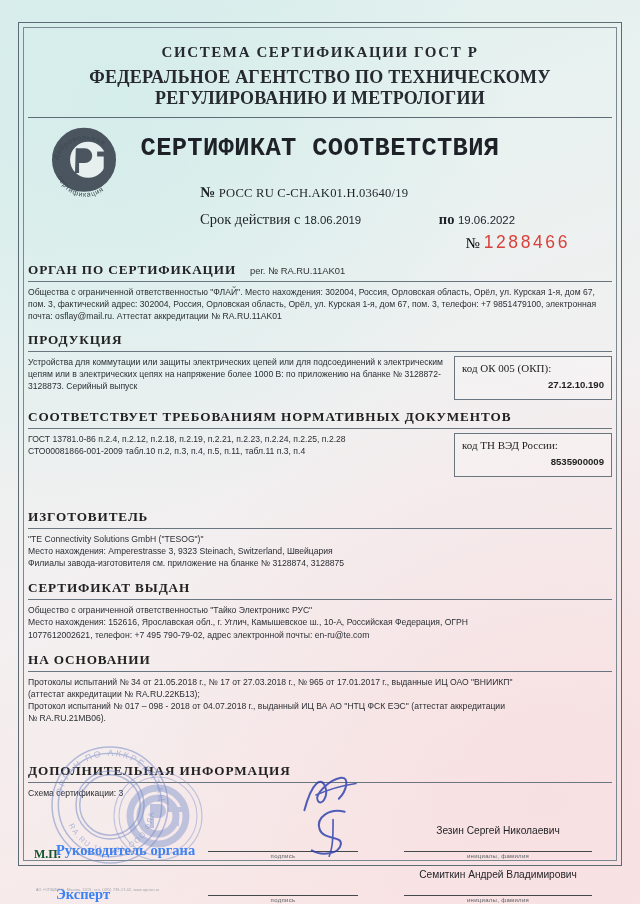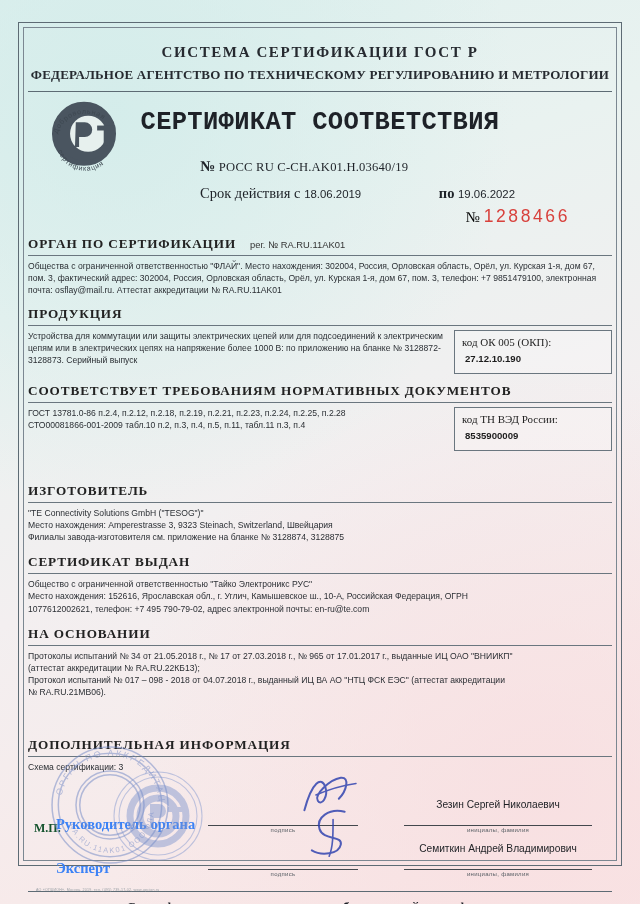--- a/index.html
+++ b/index.html
@@ -15,21 +15,21 @@
       radial-gradient(circle at 85% 88%, rgba(248,222,224,.8), rgba(248,222,224,0) 45%);
   }
   .frame-outer{position:absolute;left:18px;top:22px;right:18px;bottom:38px;
     border:1.6px solid #5d6b74;}
   .frame-inner{position:absolute;left:23px;top:27px;right:23px;bottom:43px;
     border:1px solid #7b8791;}
   .content{position:absolute;left:28px;top:32px;right:28px;bottom:48px;}
 
   .hdr1{text-align:center;font-weight:bold;font-size:15px;letter-spacing:1.6px;
     color:#262a30;margin-top:12px;}
-  .hdr2{text-align:center;font-weight:bold;font-size:13px;letter-spacing:.2px;
+  .hdr2{text-align:center;font-weight:bold;font-size:18px;letter-spacing:.2px;
     color:#262a30;margin-top:6px;}
   .rule{border-top:1.3px solid #5d6b74;margin:8px 0 0 0;}
 
   .titlerow{position:relative;height:58px;margin-top:6px;}
   .emblem{position:absolute;left:14px;top:-2px;width:84px;height:78px;}
   .bigtitle{text-align:center;font-family:Liberation Mono, monospace;
     font-weight:bold;font-size:25.5px;letter-spacing:.3px;color:#1e2228;
     padding-top:10px;}
 
   .numline{margin-left:172px;font-size:14.5px;color:#1e2228;margin-top:2px;}
@@ -51,21 +51,21 @@
     line-height:1.42;color:#2b2f34;}
   .sect{margin-top:7px;}
   .sect .rule2{border-top:1.1px solid #6a767f;margin-top:3px;margin-bottom:4px;}
 
   .twocol{display:flex;align-items:flex-start;}
   .twocol .left{flex:1;padding-right:8px;}
   .codebox{width:142px;flex:none;border:1px solid #6a767f;padding:5px 7px 9px 7px;
     background:rgba(255,255,255,.22);}
   .codebox .cl{font-size:11px;color:#232323;}
   .codebox .cv{font-family:"Liberation Sans",sans-serif;font-size:9.6px;
-    font-weight:bold;color:#1d1d1d;margin-top:5px;margin-left:3px;}
+    font-weight:bold;color:#1d1d1d;margin-top:5px;margin-left:3px;text-align:right;}
 
   .sigwrap{position:relative;margin-top:30px;height:78px;}
   .sigrow{display:flex;align-items:flex-end;height:30px;}
   .sigrole{width:152px;font-weight:bold;font-size:14.5px;color:#3b82f6;
     padding-left:28px;}
   .sigline{width:150px;position:relative;}
   .sigline .ln{border-bottom:1px solid #43484d;height:1px;}
   .sigline .cap{text-align:center;font-family:"Liberation Sans",sans-serif;
     font-size:6px;color:#5a6066;letter-spacing:.3px;margin-top:1px;}
   .signame{margin-left:46px;width:188px;}

